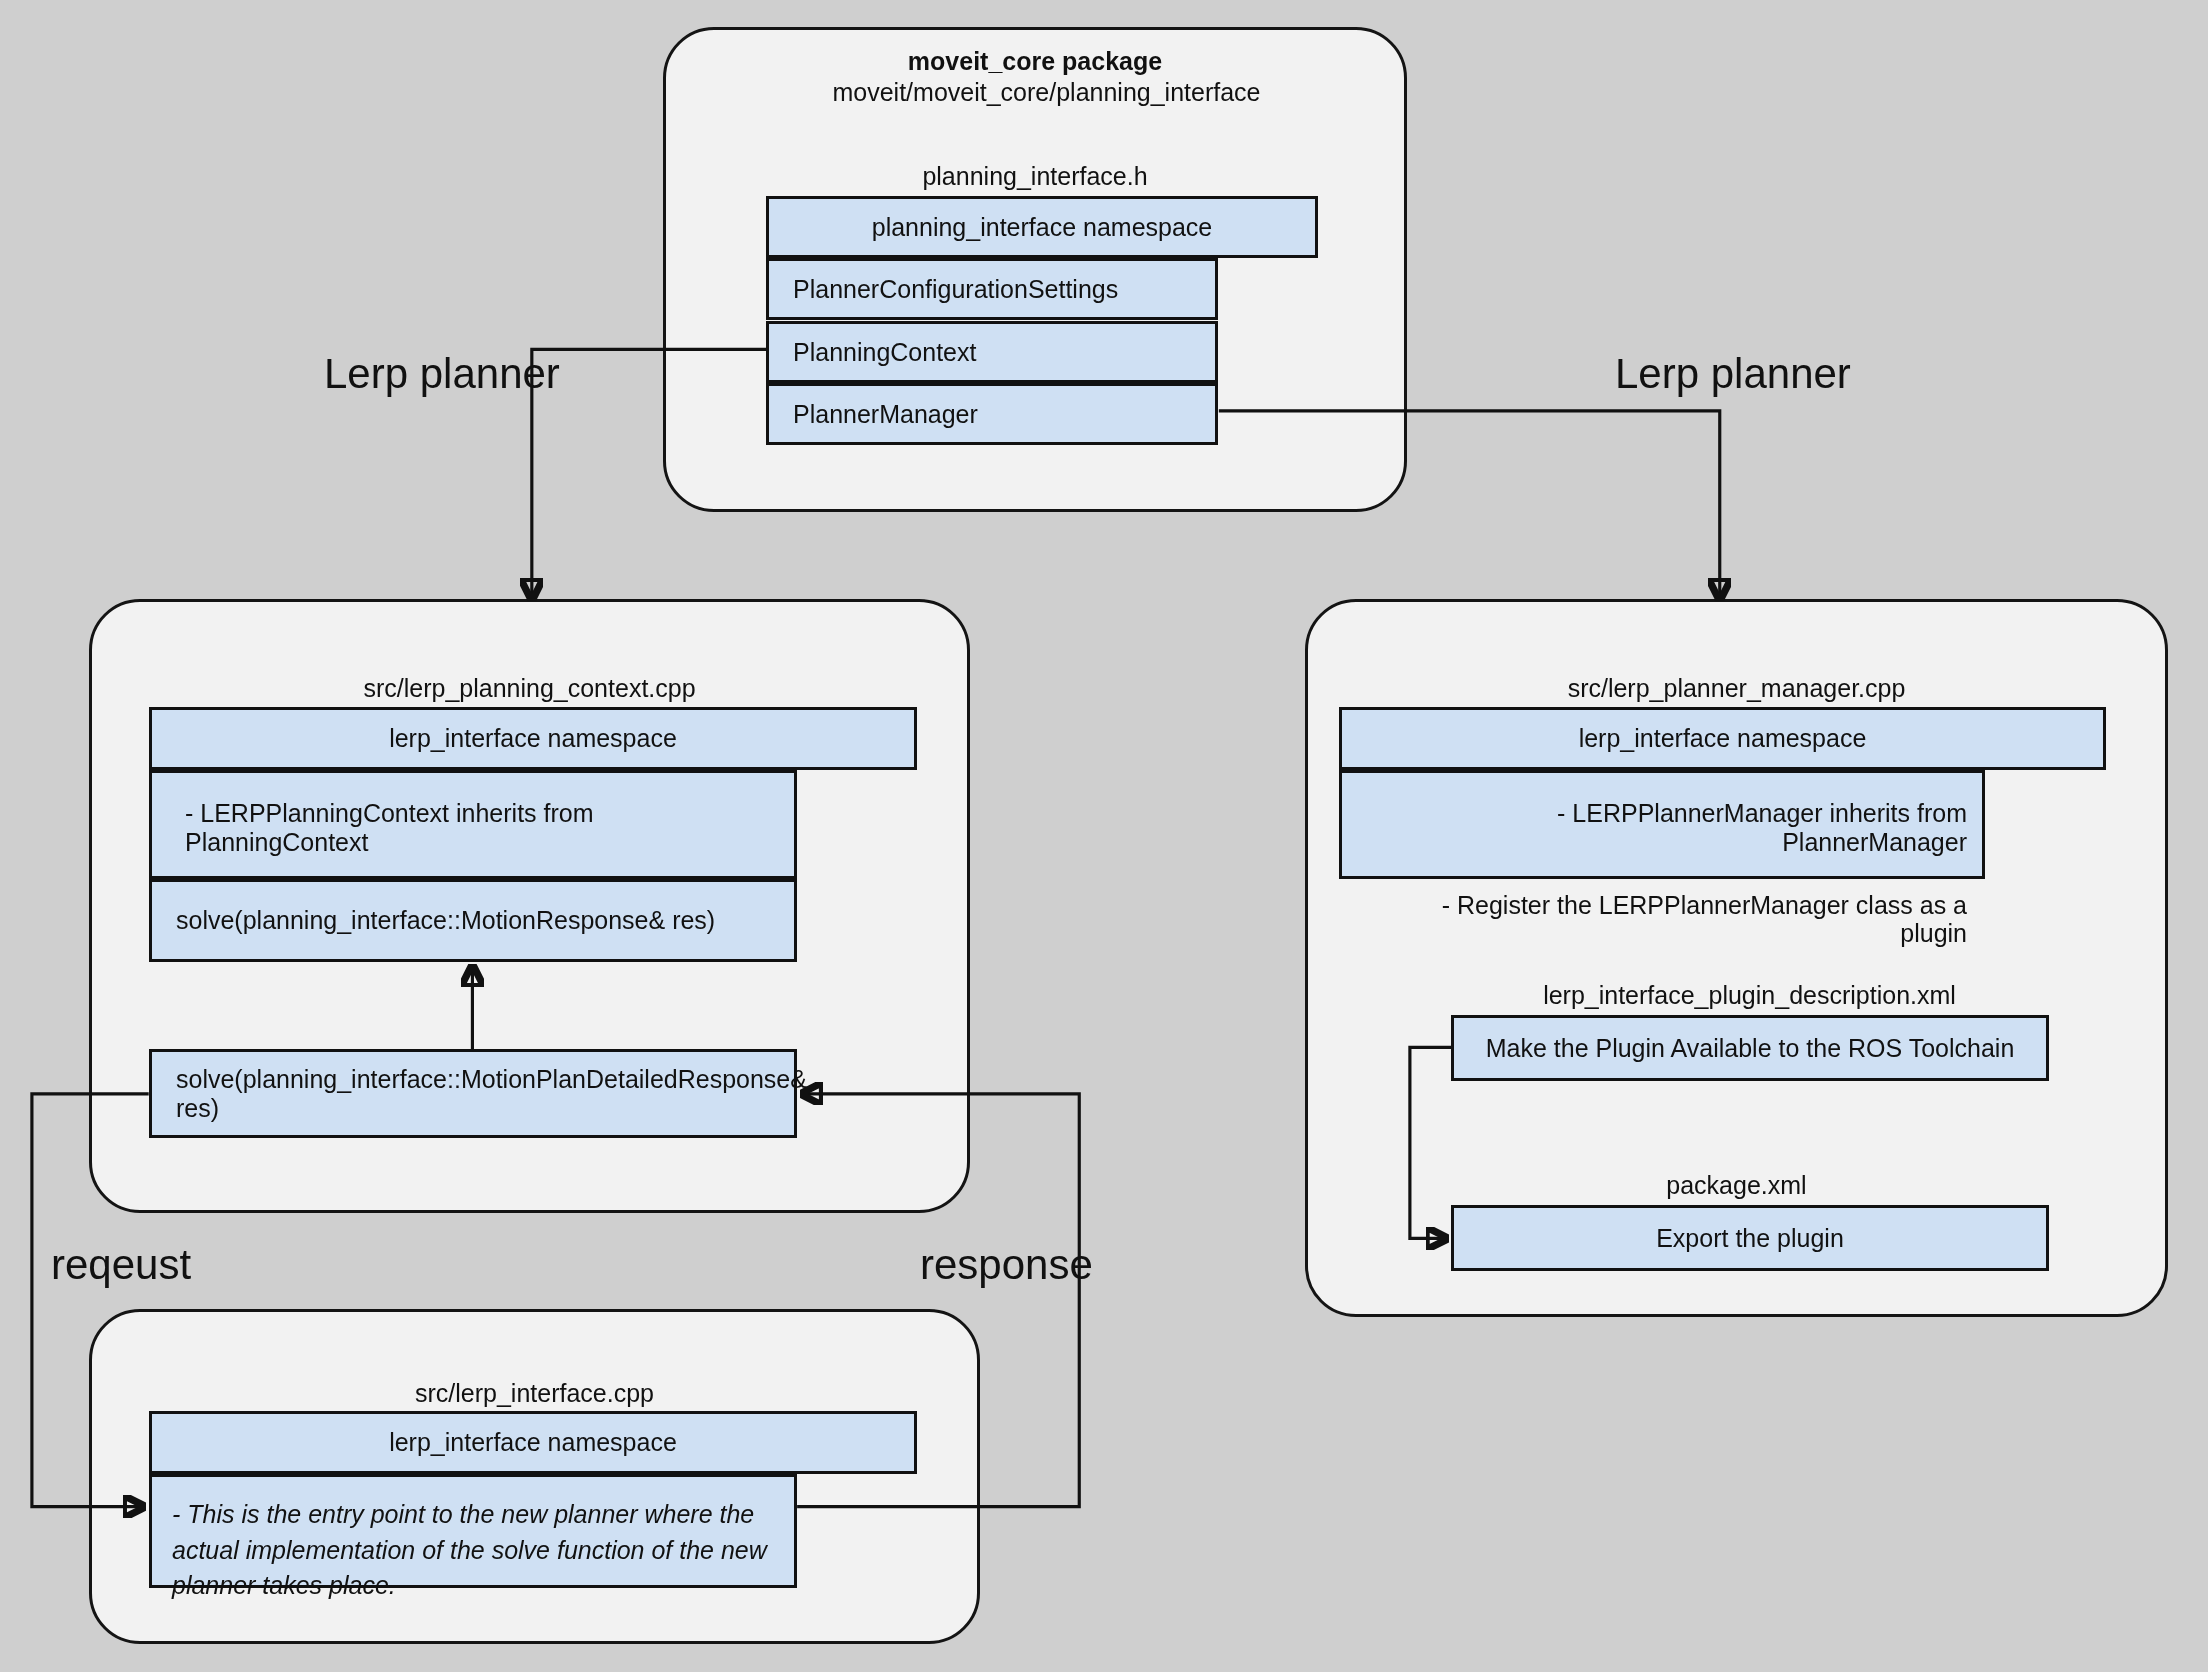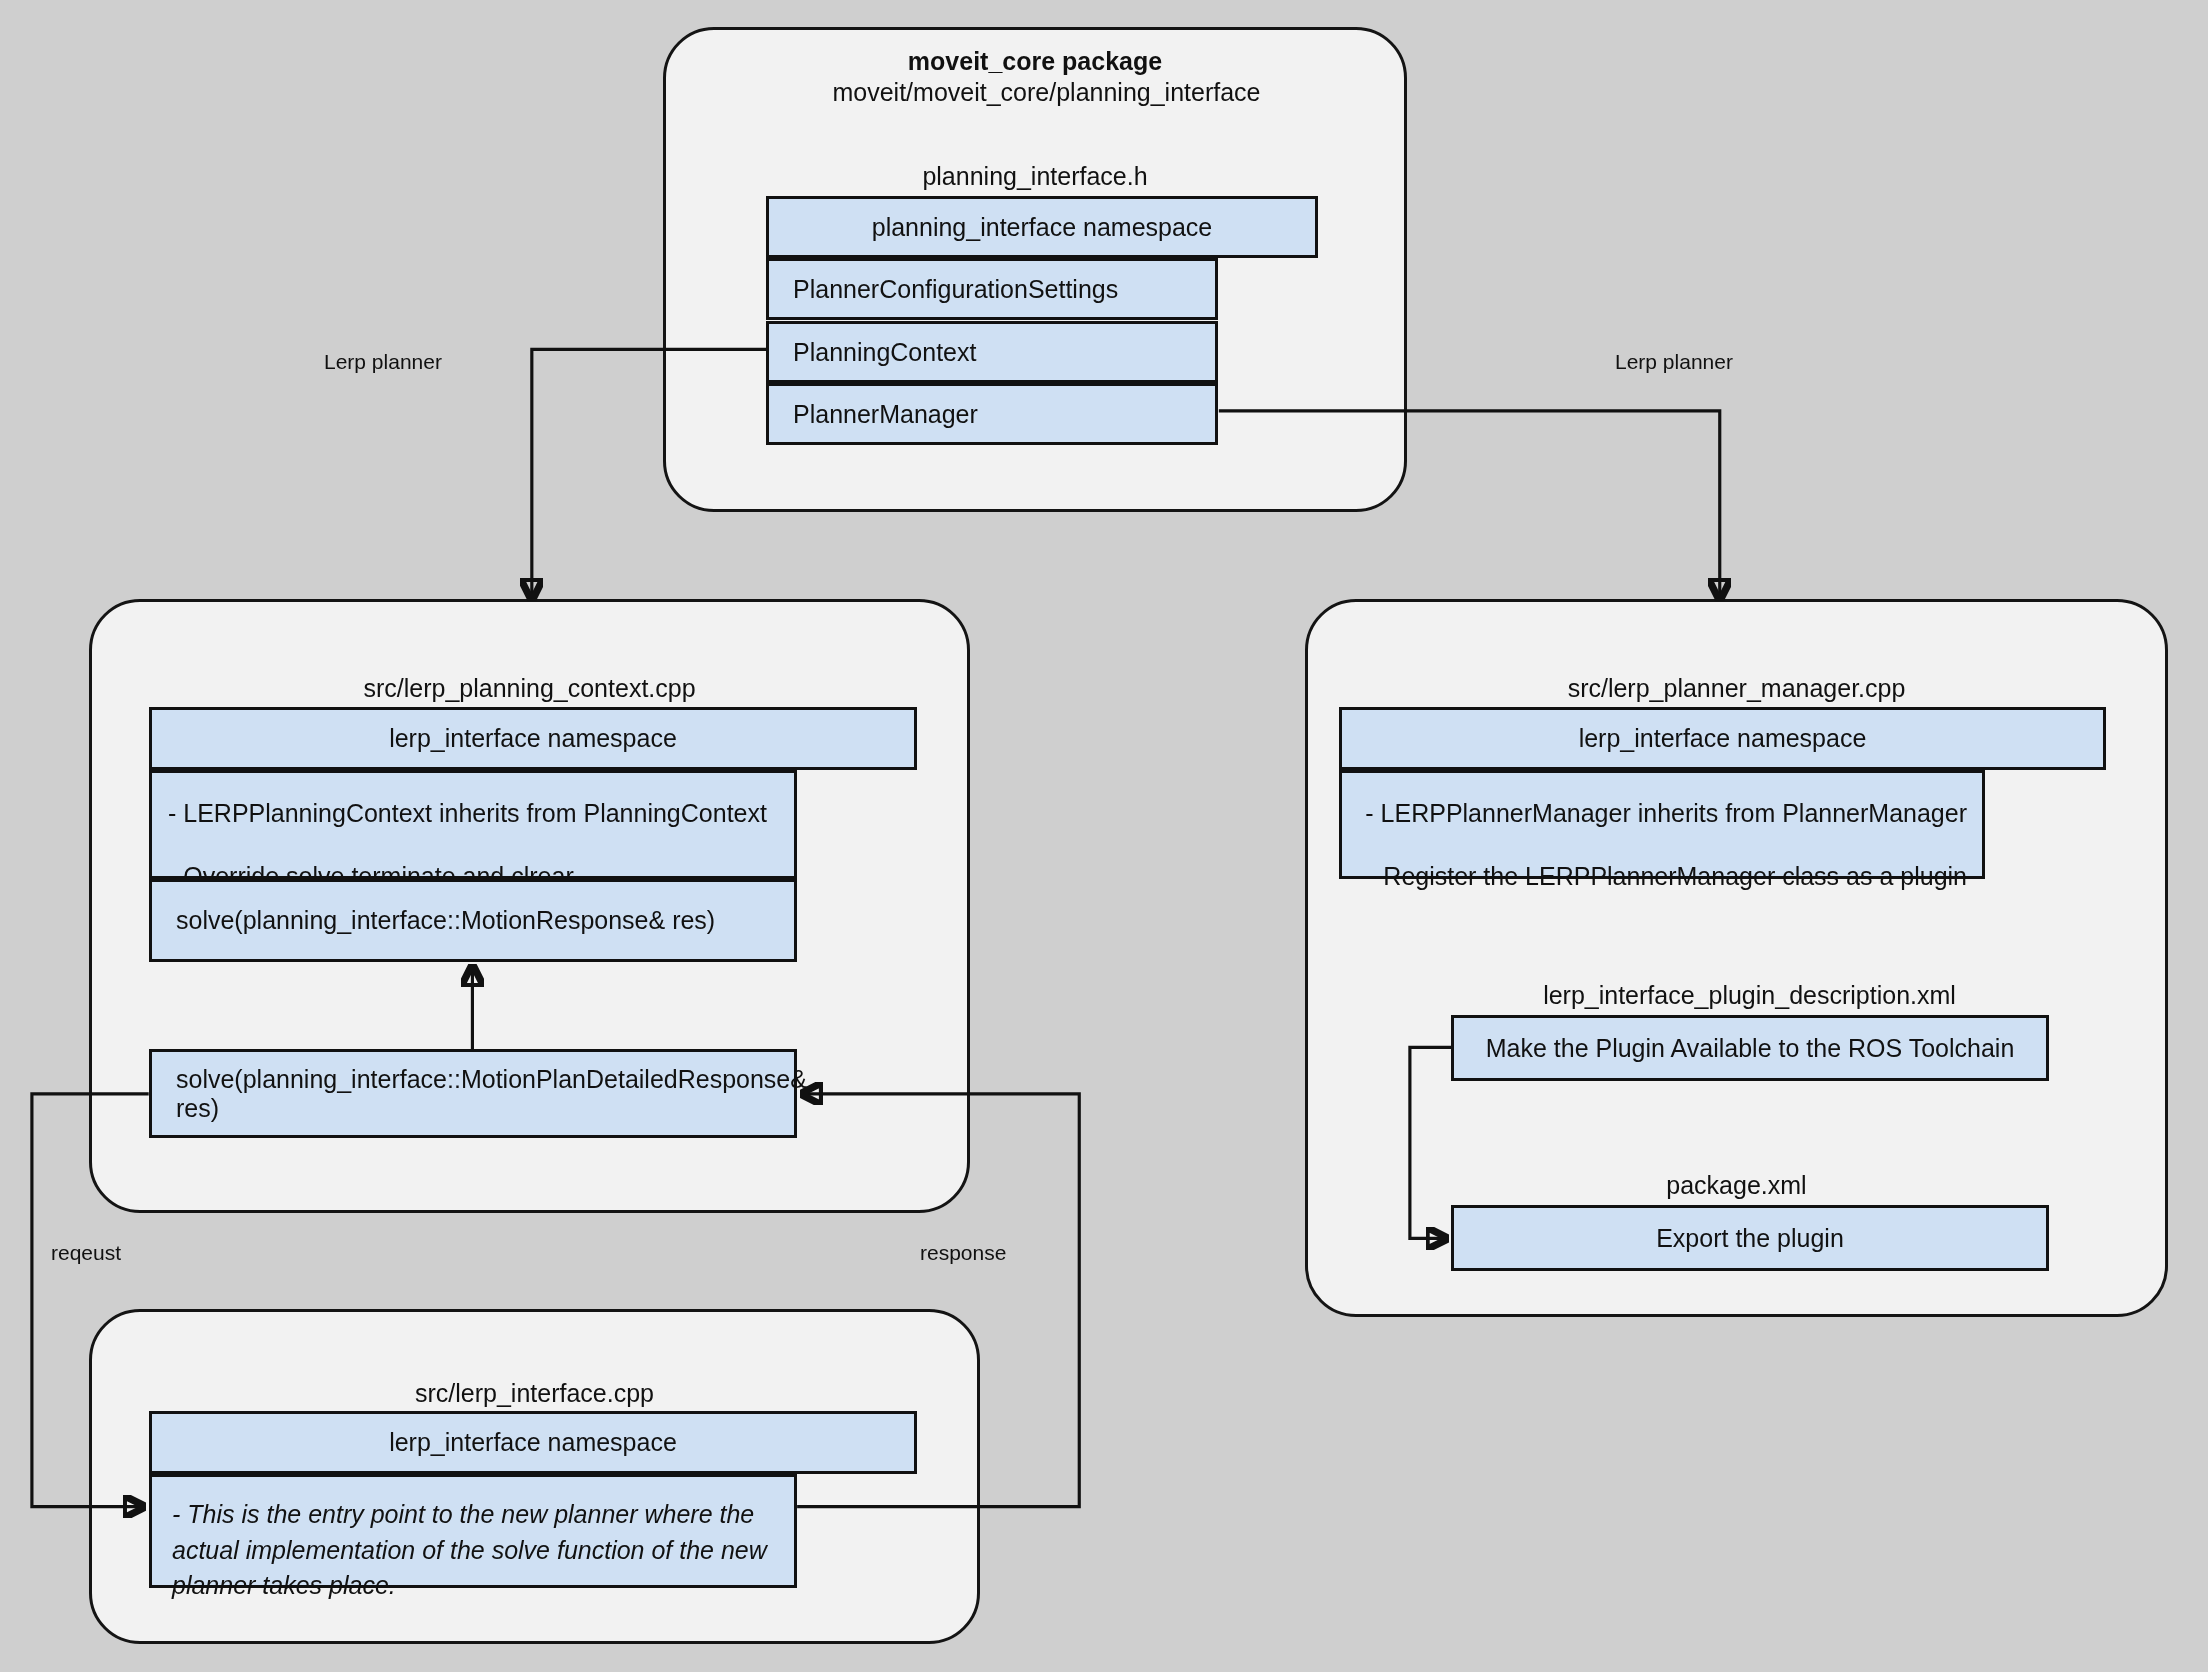--- a/index.html
+++ b/index.html
@@ -34,33 +34,33 @@
     border: 3px solid #111;
     color: #111;
     font-size: 25px;
     display: flex;
     align-items: center;
   }
   .cbox.center { justify-content: center; }
   .cbox.left { justify-content: flex-start; padding-left: 24px; }
   .cbox.stack {
     display: block;
-    padding: 26px 15px 0 16px;
+    padding: 26px 15px 0 33px;
   }
   .cbox.stack .line { margin-bottom: 34px; line-height: 1.15; }
   .cbox.wrap {
     display: block;
     padding: 20px 14px 0 20px;
     line-height: 1.42;
     font-style: italic;
   }
 
   .edge-label {
     position: absolute;
-    font-size: 21px;
+    font-size: 42px;
     color: #111;
     white-space: nowrap;
   }
 
   svg.wires {
     position: absolute; left: 0; top: 0;
     width: 2209px; height: 1672px;
     pointer-events: none;
   }
   svg.wires path, svg.wires line { stroke: #111; stroke-width: 3.2; fill: none; }

